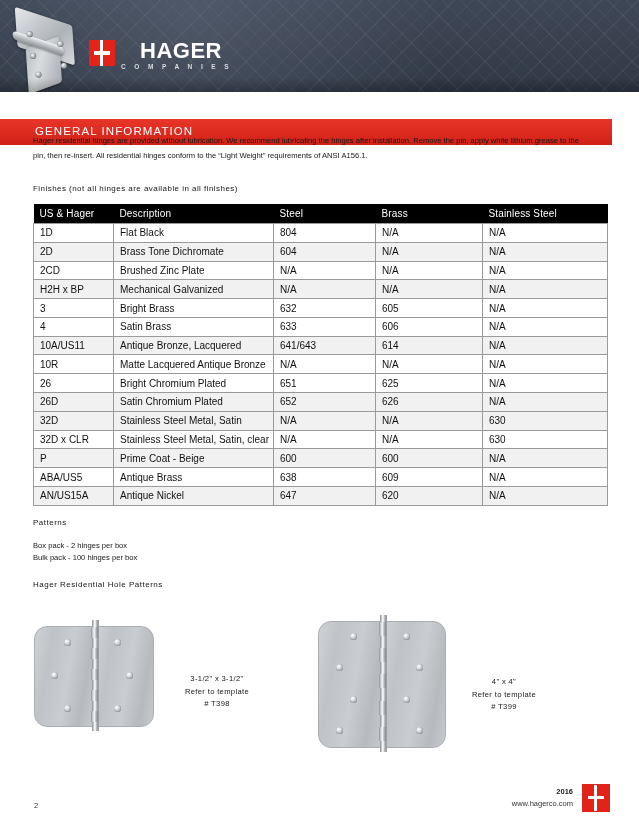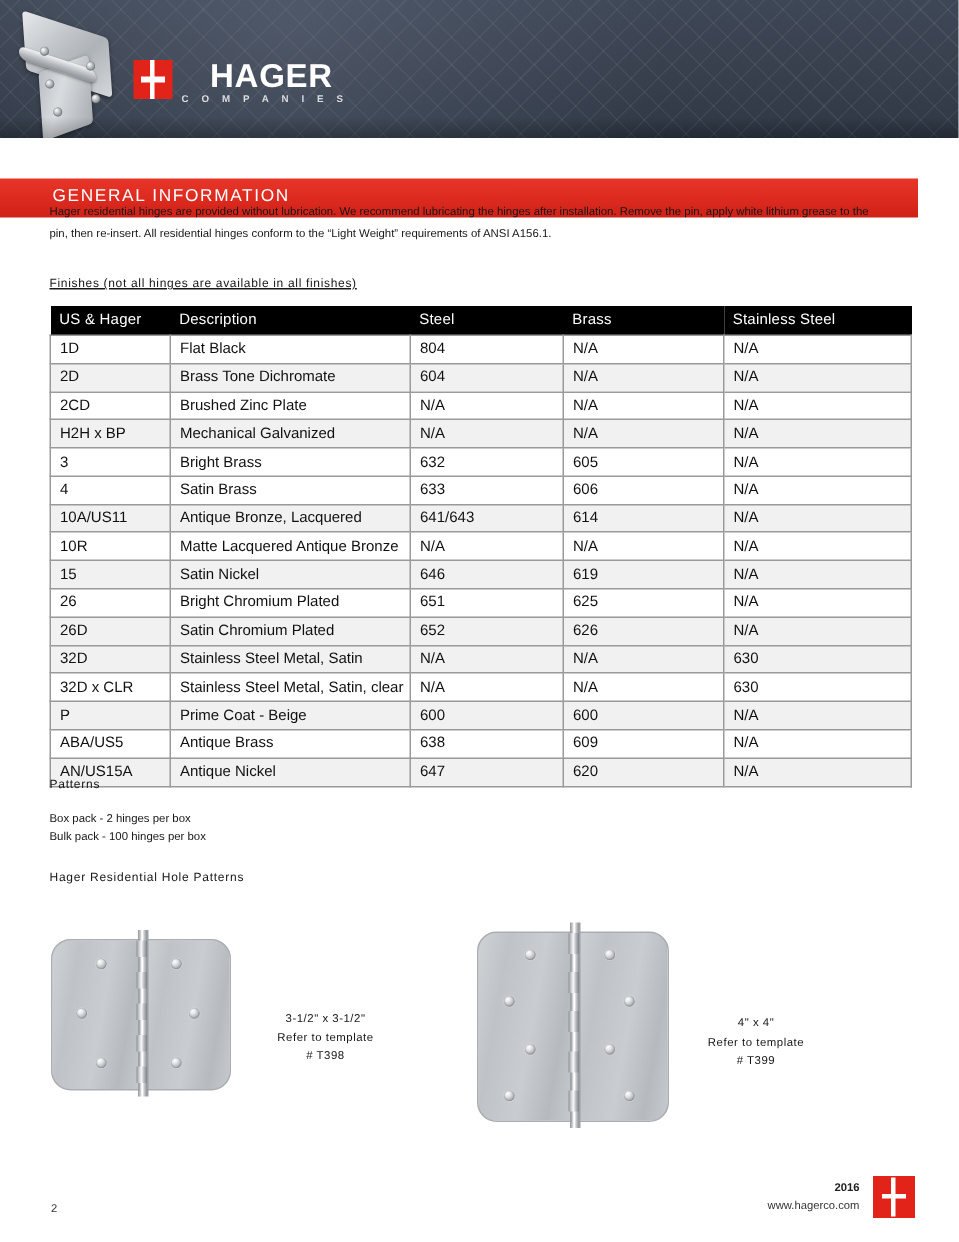--- a/index.html
+++ b/index.html
@@ -96,21 +96,21 @@
 
   
   .content{position:absolute;left:0;top:118px;width:639px;}
 
   .intro{
     position:absolute;left:33px;top:16px;width:548px;
     font-size:7.6px;line-height:14.5px;color:#161616;
   }
   .finishes-title{
     position:absolute;left:33px;top:66px;
-    font-size:8px;letter-spacing:.45px;color:#161616;text-decoration:underline;
+    font-size:8px;letter-spacing:.45px;color:#161616;
   }
 
   table.fin{
     position:absolute;left:33px;top:86px;width:574px;
     border-collapse:collapse;
     font-size:10px;
     table-layout:fixed;
     border-radius:20px;
   }
   table.fin th{
@@ -300,27 +300,20 @@
           <td>Antique Bronze, Lacquered</td>
           <td>641/643</td>
           <td>614</td>
           <td>N/A</td>
         </tr>
         <tr>
           <td>10R</td>
           <td>Matte Lacquered Antique Bronze</td>
           <td>N/A</td>
           <td>N/A</td>
-          <td>N/A</td>
-        </tr>
-        <tr class="alt">
-          <td>15</td>
-          <td>Satin Nickel</td>
-          <td>646</td>
-          <td>619</td>
           <td>N/A</td>
         </tr>
         <tr>
           <td>26</td>
           <td>Bright Chromium Plated</td>
           <td>651</td>
           <td>625</td>
           <td>N/A</td>
         </tr>
         <tr class="alt">

